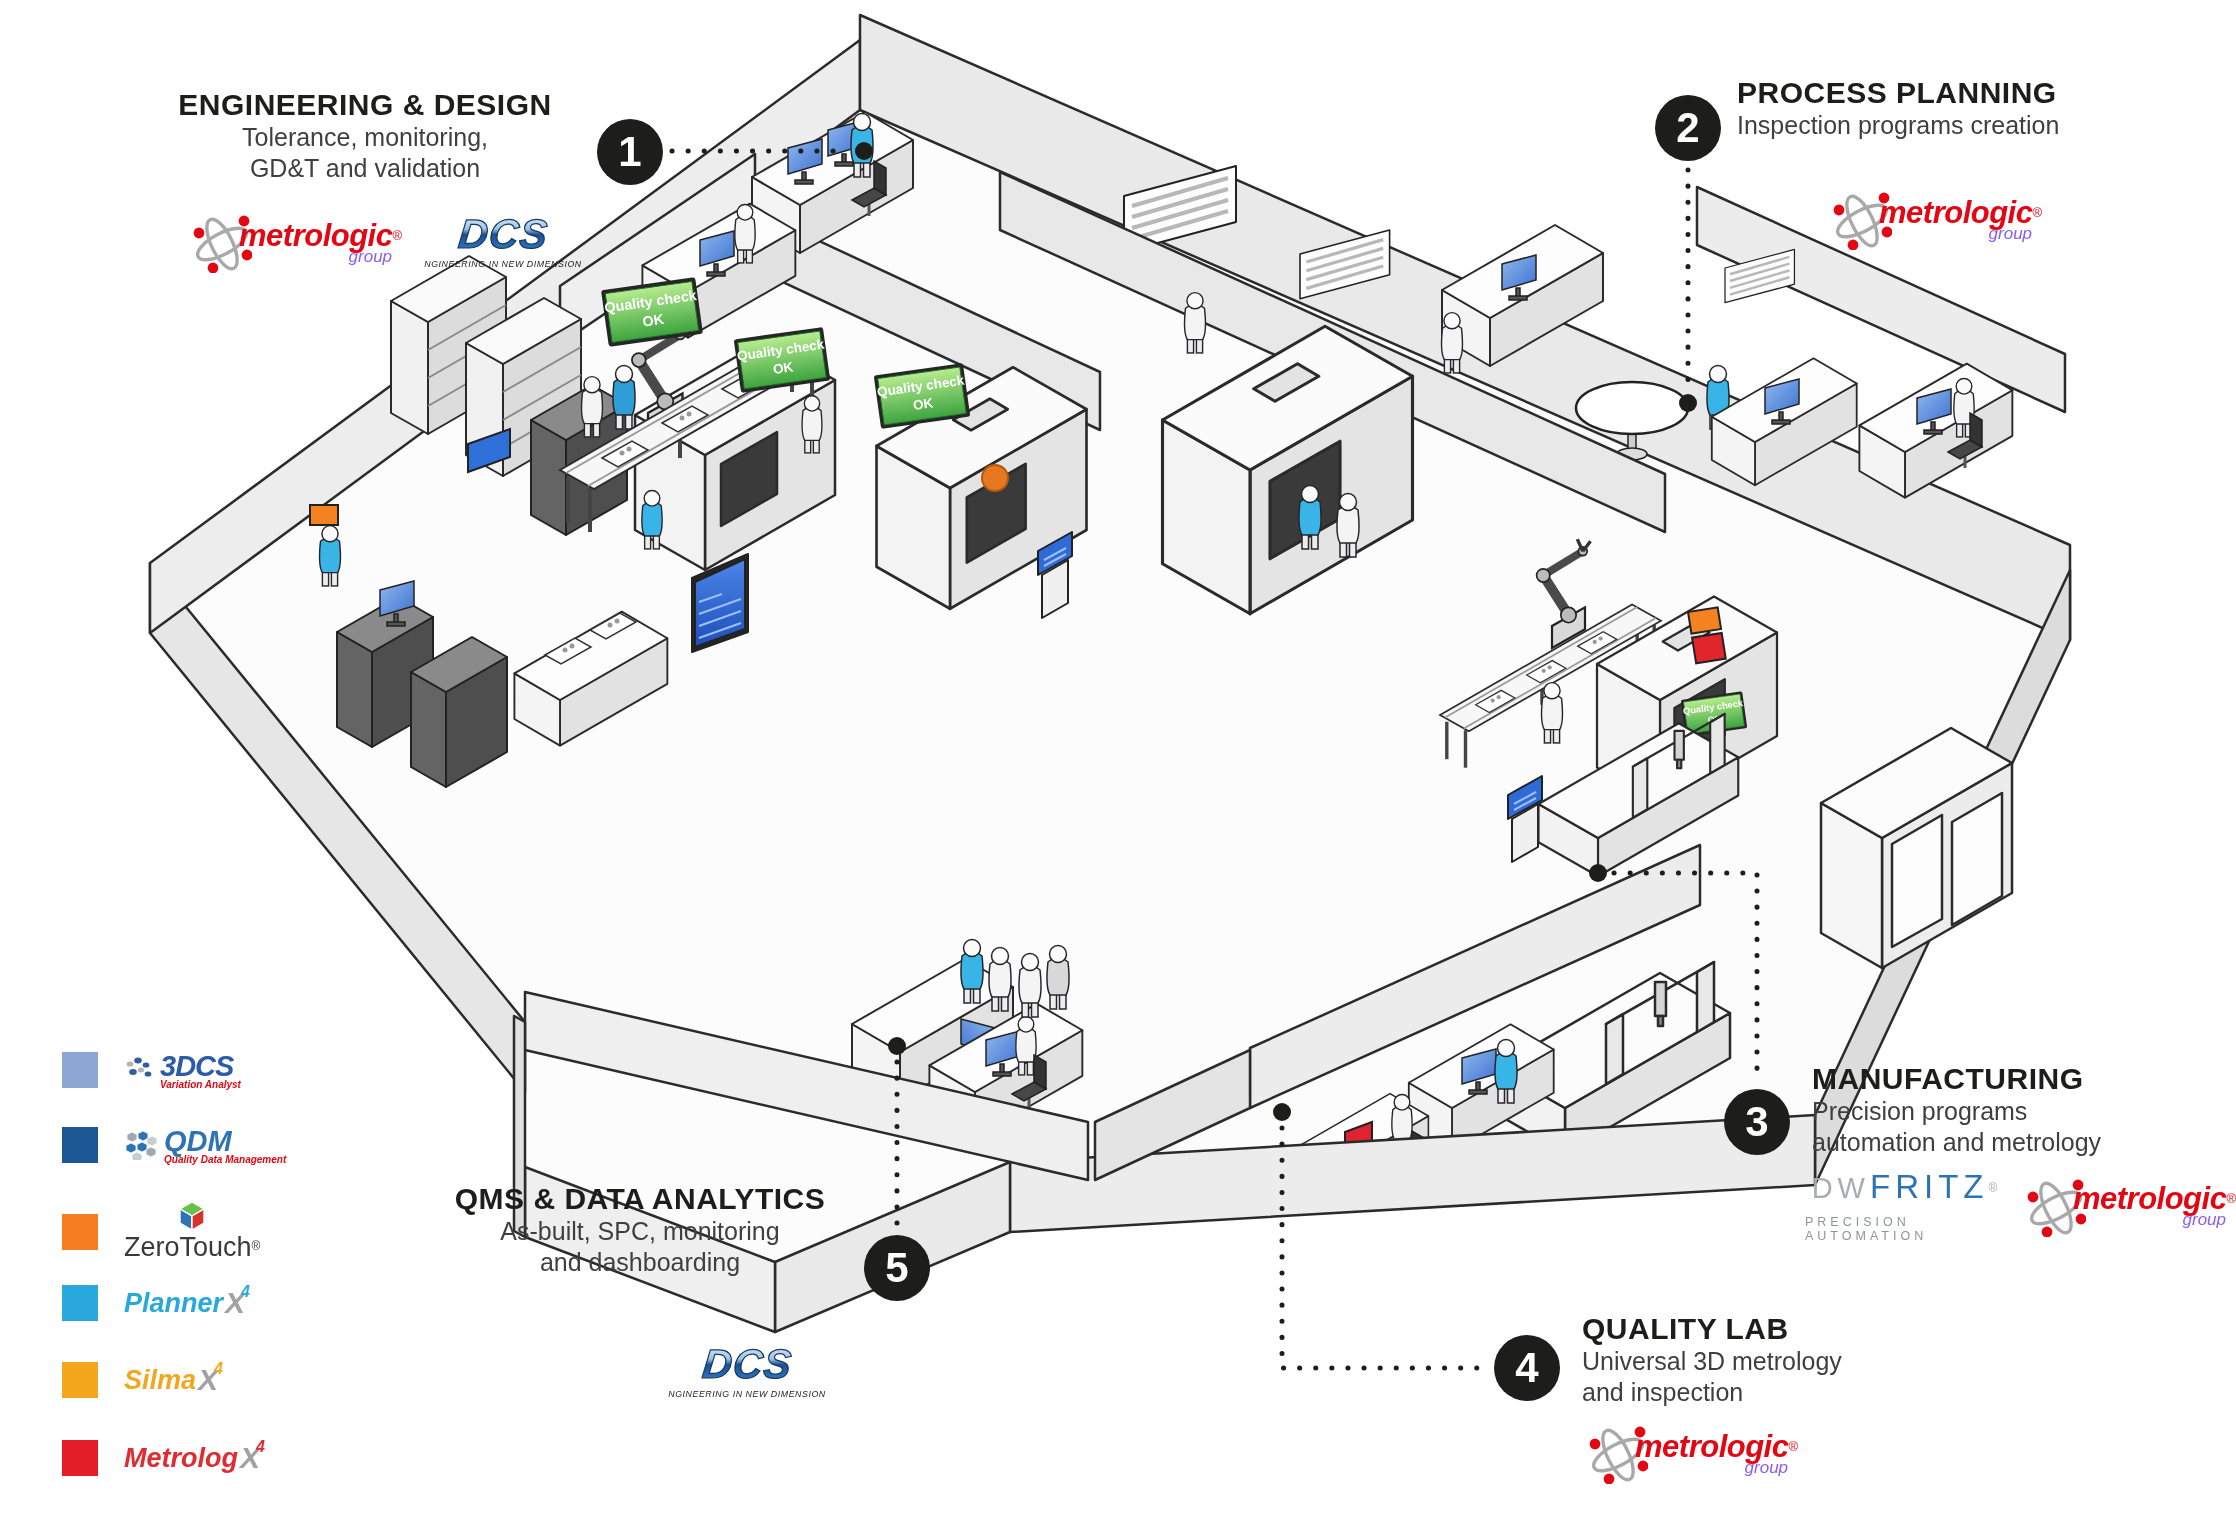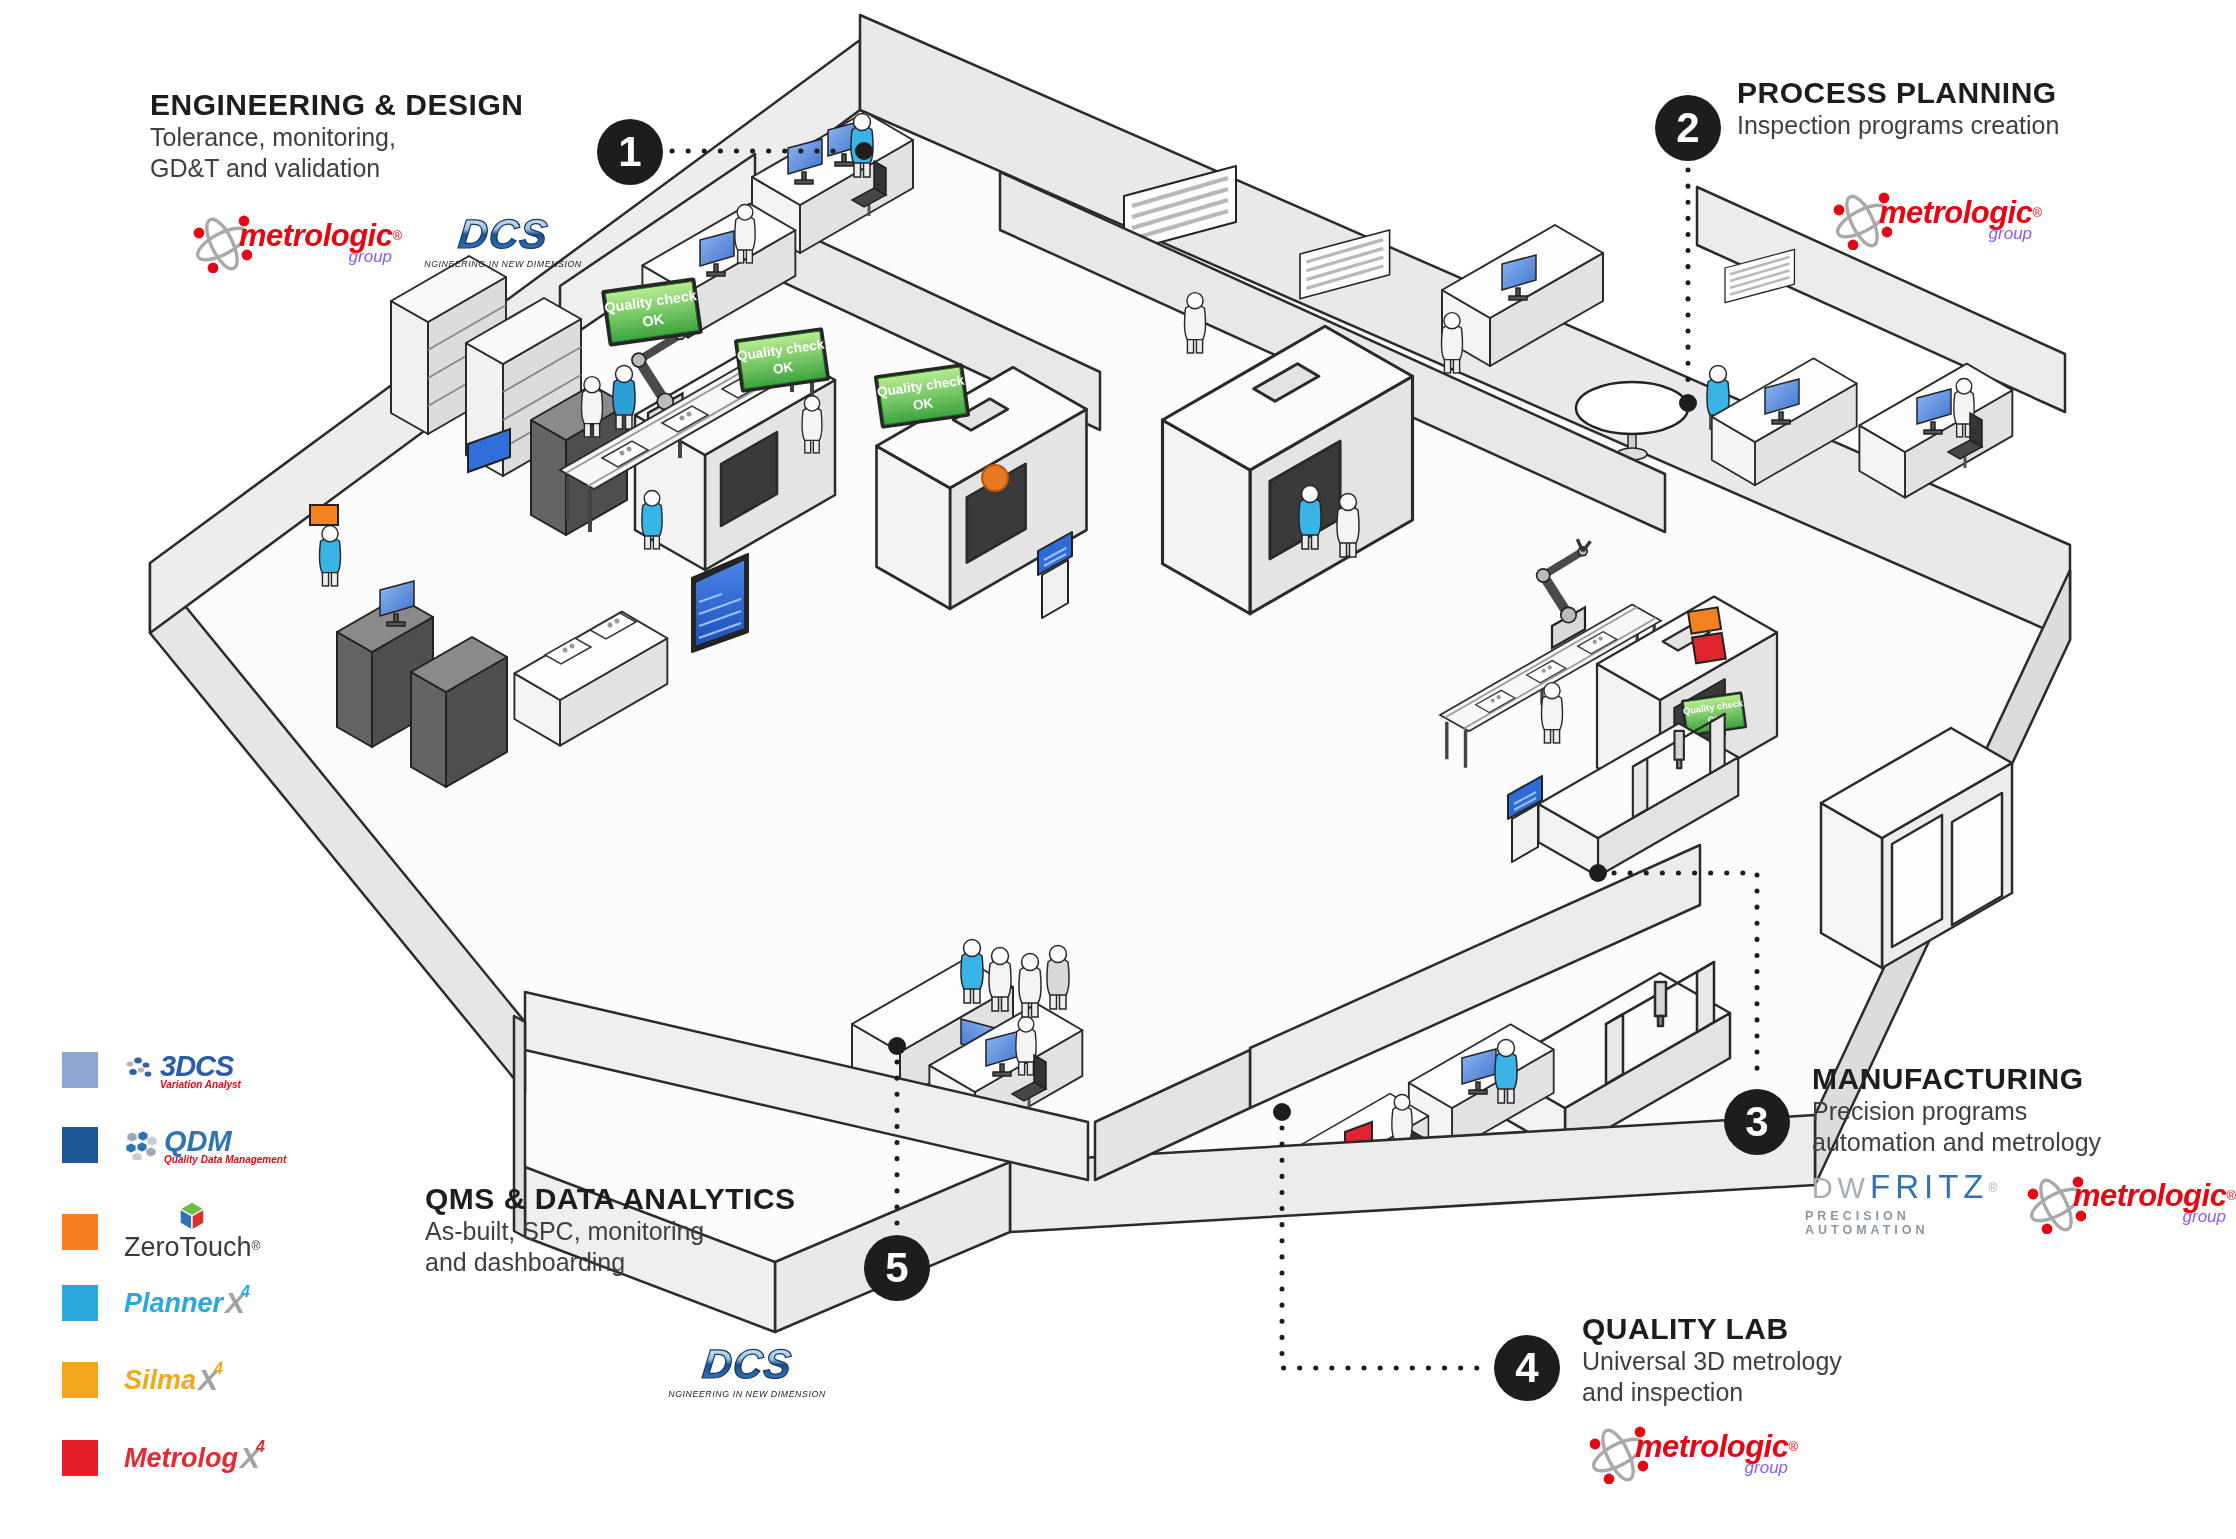--- a/index.html
+++ b/index.html
@@ -7,21 +7,21 @@
           font-family:"Liberation Sans",sans-serif;color:#222;}
   
   #scene{position:absolute;left:0;top:0;width:2236px;height:1539px;}
   #overlay{position:absolute;left:0;top:0;width:2236px;height:1539px;pointer-events:none;}
   .wall{stroke:#2b2b2b;stroke-width:2.5;stroke-linejoin:round;}
   .qs-text{fill:#ffffff;font-weight:bold;font-size:15px;text-anchor:middle;font-family:"Liberation Sans",sans-serif;}
   
   .callout{position:absolute;z-index:5;}
   .callout .title{font-weight:bold;font-size:30px;letter-spacing:.5px;color:#1d1d1b;line-height:1.12;}
   .callout .line{font-size:25px;color:#3f3f3f;line-height:1.26;}
-  .ta-r{text-align:left;}
+  .ta-r{text-align:center;}
   .badge{position:absolute;z-index:6;width:66px;height:66px;border-radius:50%;background:#1d1d1b;color:#fff;
          display:flex;align-items:center;justify-content:center;font-size:42px;font-weight:bold;}
   .logorow{position:absolute;z-index:5;display:flex;align-items:center;gap:22px;}
   
   .metrologic{display:flex;align-items:center;}
   .matom{width:60px;height:62px;margin-right:-13px;flex:none;}
   .mword{display:flex;flex-direction:column;}
   .mname{font-style:italic;font-weight:bold;font-size:31px;color:#e30613;letter-spacing:-.5px;white-space:nowrap;}
   .mreg{font-size:13px;color:#e30613;vertical-align:super;}
   .mgroup{font-style:italic;font-size:17px;color:#8b5cf6;text-align:right;margin-top:-7px;padding-right:10px;}
@@ -30,21 +30,21 @@
   .dcslogo svg{width:100%;height:100%;}
   .dcstext{font-size:44px;font-weight:bold;font-style:italic;fill:url(#gDcs);stroke:#16365c;stroke-width:1.3px;
            letter-spacing:1px;font-family:"Liberation Sans",sans-serif;}
   .dcstag{font-size:9.5px;font-style:italic;fill:#1a1a1a;letter-spacing:.6px;font-family:"Liberation Sans",sans-serif;}
   
   .dwfritz{display:flex;flex-direction:column;align-items:center;}
   .dwline{white-space:nowrap;}
   .dw{color:#a6adb5;font-size:29px;letter-spacing:5px;}
   .fritz{color:#2e74b5;font-size:33px;letter-spacing:5px;}
   .dwreg{color:#a6adb5;font-size:12px;vertical-align:super;}
-  .dwtag{color:#8d959e;font-size:12.5px;letter-spacing:4px;margin-top:3px;font-weight:bold;}
+  .dwtag{color:#8d959e;font-size:12.5px;letter-spacing:4px;margin-top:9px;}
   
   .legend{position:absolute;left:62px;top:1040px;width:300px;height:470px;z-index:5;}
   .lrow{position:absolute;left:0;display:flex;align-items:center;}
   .swatch{width:36px;height:36px;flex:none;}
   .lgo{margin-left:26px;display:flex;align-items:center;}
   .l3name{font-style:italic;font-weight:bold;font-size:29px;color:#2b5ca8;letter-spacing:-1px;}
   .l3sub{font-style:italic;font-weight:bold;font-size:10px;color:#e30613;margin-top:-4px;text-align:right;}
   .lcol{display:flex;flex-direction:column;}
   .lqname{font-style:italic;font-weight:bold;font-size:29px;color:#2e74b5;letter-spacing:0px;}
   .lzt{font-size:27px;color:#3a3a39;}

